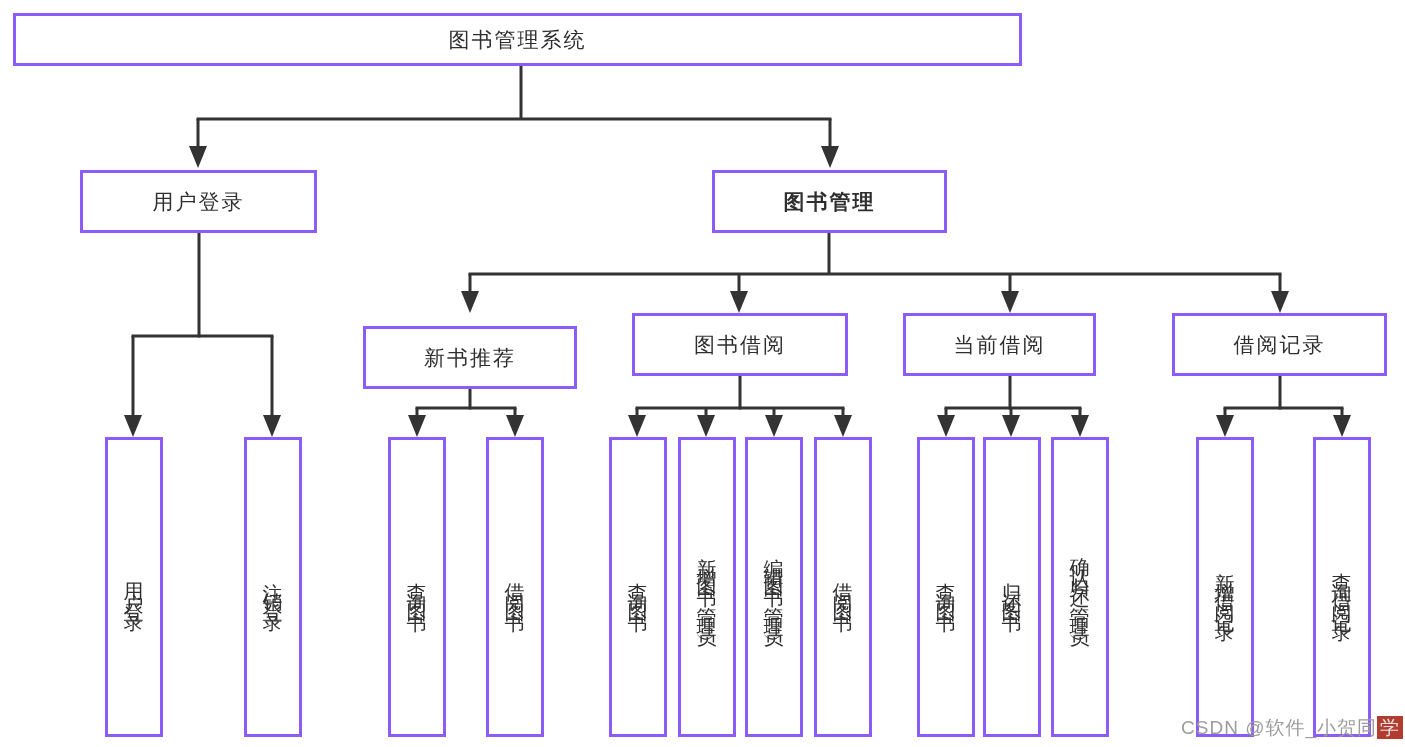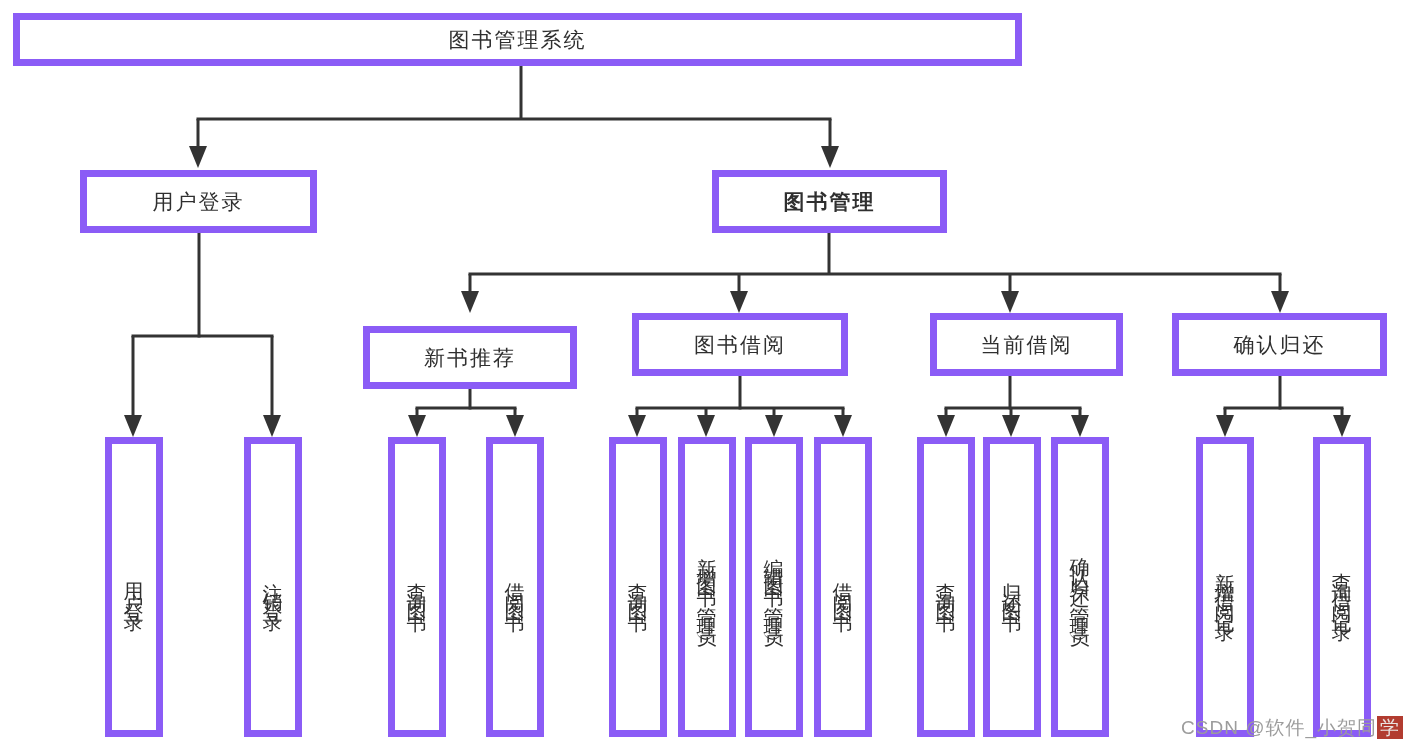--- a/index.html
+++ b/index.html
@@ -5,34 +5,34 @@
   html,body{margin:0;padding:0;background:#ffffff;}
   body{font-family:"Liberation Sans","DejaVu Sans",sans-serif;}
   .canvas{
     position:relative;width:1405px;height:747px;background:#ffffff;overflow:hidden;
     color:#333;
   }
   .connectors{position:absolute;left:0;top:0;width:1405px;height:747px;}
   .connectors path{stroke:#333333;stroke-width:3;fill:none;}
   .connectors polygon{fill:#333333;stroke:none;}
   .node{
-    position:absolute;box-sizing:border-box;border:7px solid #8b5cf6;background:#ffffff;
+    position:absolute;box-sizing:border-box;border:3px solid #8b5cf6;background:#ffffff;
     display:flex;align-items:center;justify-content:center;
     font-size:21px;color:#2f2f2f;letter-spacing:2px;white-space:nowrap;
   }
   
   #root-box{left:13px;top:13px;width:1009px;height:53px;}
   
   #l2-user-login{left:80px;top:170px;width:237px;height:63px;}
   #l2-book-mgmt{left:712px;top:170px;width:235px;height:63px;font-weight:bold;}
   
   .l3{top:313px;height:63px;}
   #l3-0{left:363px;width:214px;margin-top:13px;}
   #l3-1{left:632px;width:216px;}
-  #l3-2{left:903px;width:193px;margin-left:27px;}
+  #l3-2{left:903px;width:193px;}
   #l3-3{left:1172px;width:215px;}
   
   .leaf{top:437px;width:58px;height:300px;padding:10px 0;}
   .leaf .vtext{
     writing-mode:vertical-lr;text-orientation:mixed;
     font-size:20px;letter-spacing:10px;line-height:1;white-space:nowrap;
   }
   #leaf-0{left:105px;}  #leaf-1{left:244px;}
   #leaf-2{left:388px;}  #leaf-3{left:486px;}
   #leaf-4{left:609px;}  #leaf-5{left:678px;}  #leaf-6{left:745px;}  #leaf-7{left:814px;}
@@ -128,21 +128,21 @@
   <div class="node l3" id="l3-0">
     <span>新书推荐</span>
   </div>
   <div class="node l3" id="l3-1">
     <span>图书借阅</span>
   </div>
   <div class="node l3" id="l3-2">
     <span>当前借阅</span>
   </div>
   <div class="node l3" id="l3-3">
-    <span>确认归还</span>
+    <span>借阅记录</span>
   </div>
 
   <div class="node leaf" id="leaf-0">
     <span class="vtext">用户登录</span>
   </div>
   <div class="node leaf" id="leaf-1">
     <span class="vtext">注销登录</span>
   </div>
   <div class="node leaf" id="leaf-2">
     <span class="vtext">查询图书</span>

